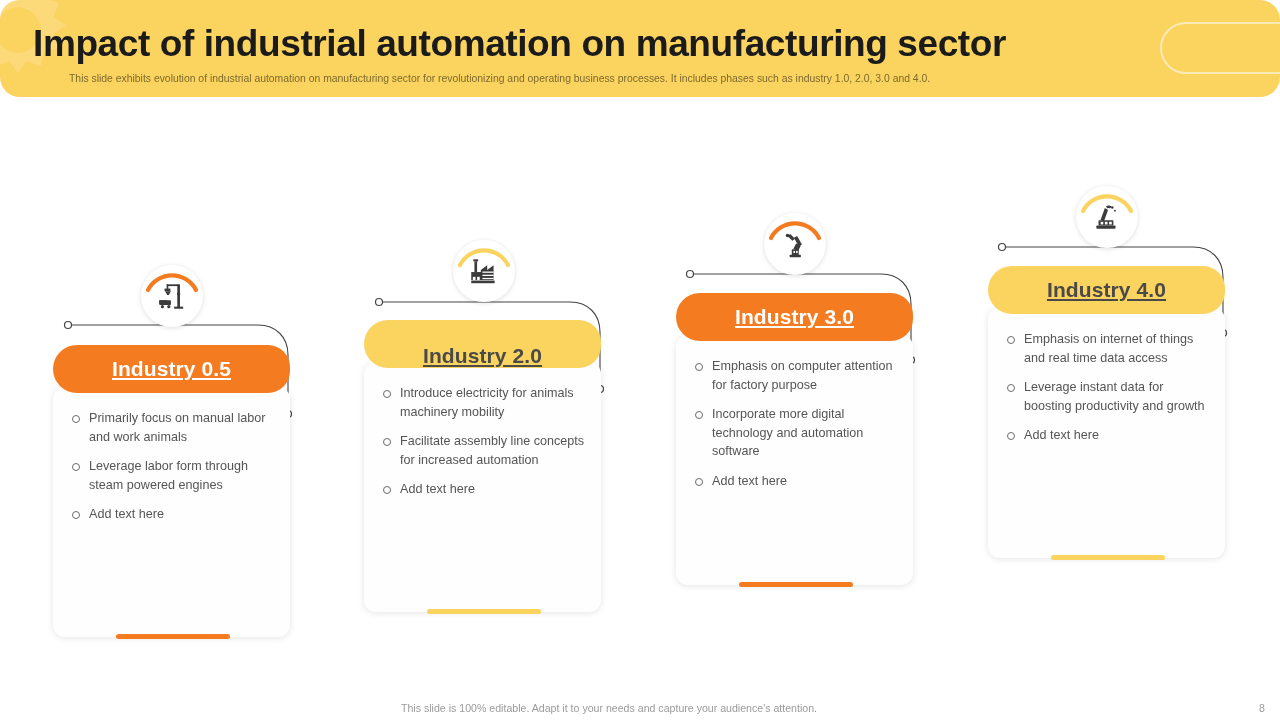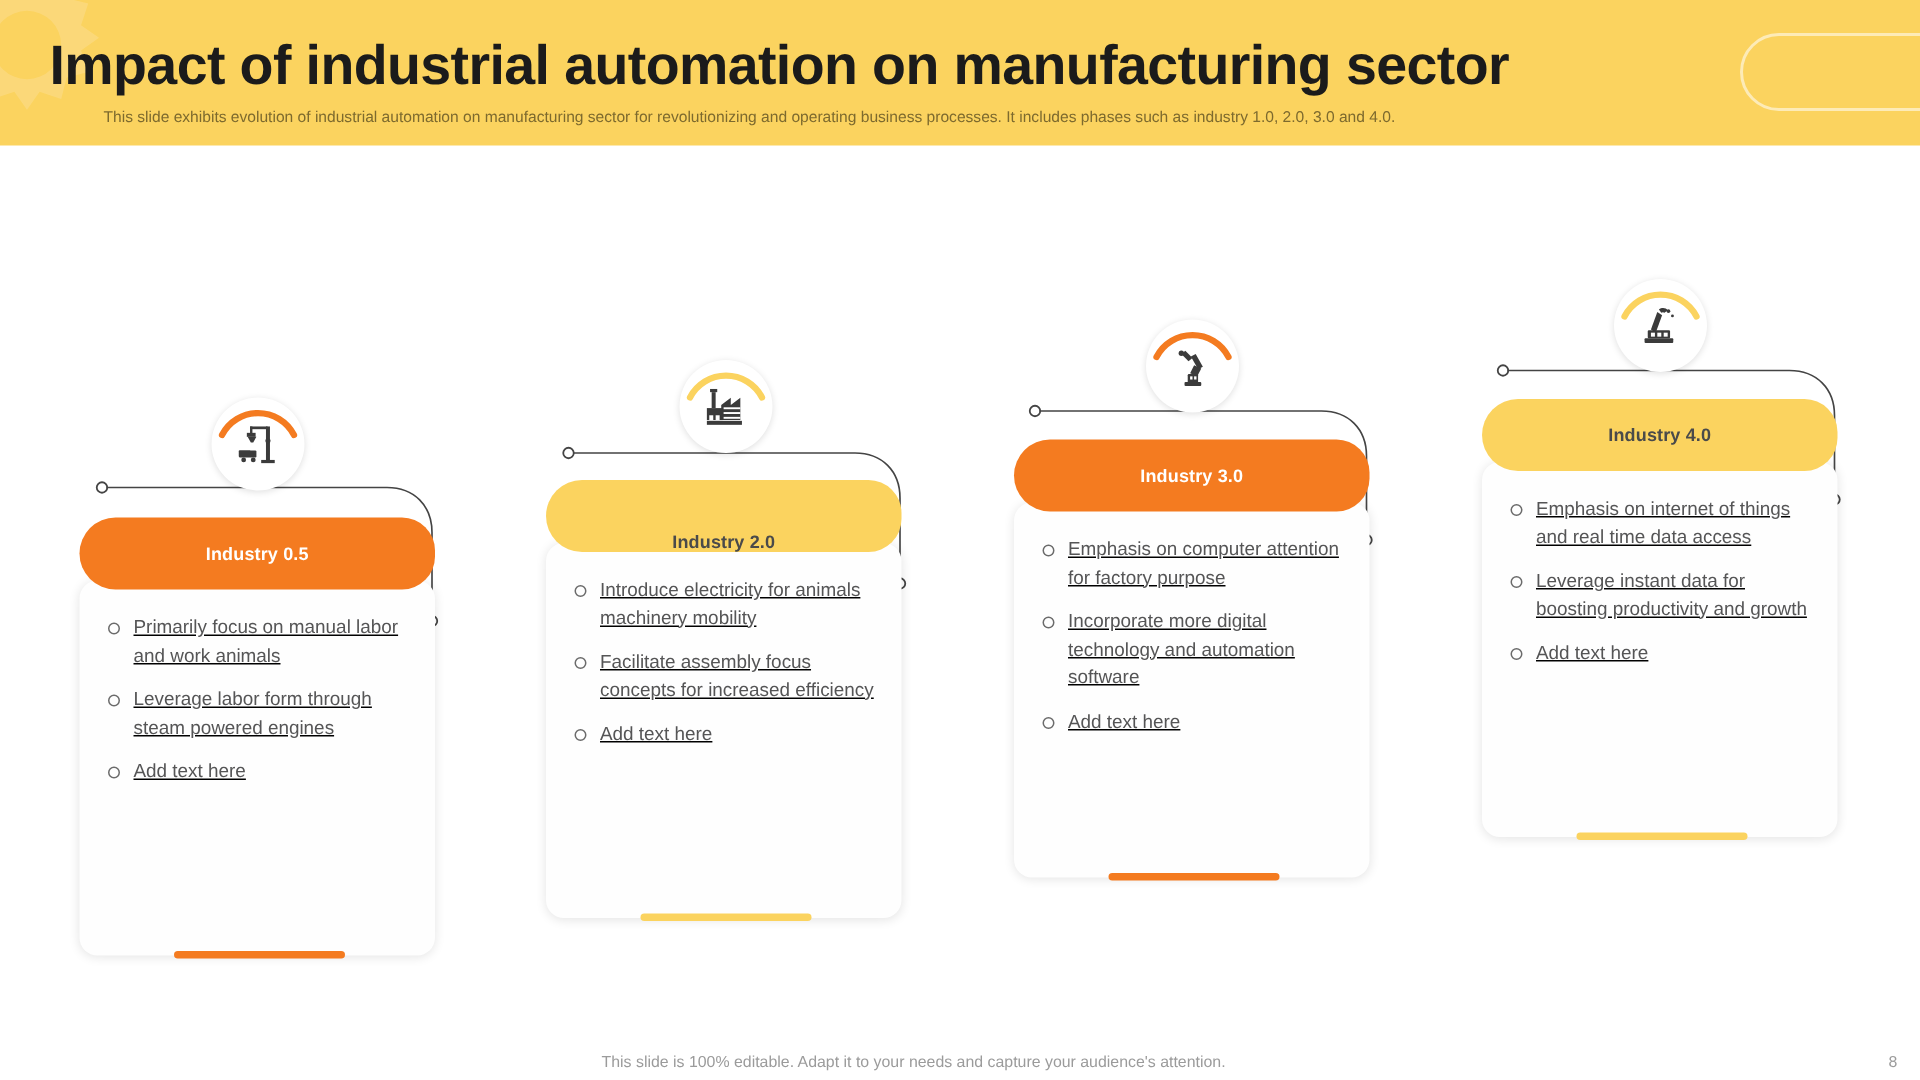--- a/index.html
+++ b/index.html
@@ -11,20 +11,21 @@
     overflow: hidden;
   }
 
   
   .header {
     position: absolute;
     left: 0; top: 0;
     width: 1280px; height: 97px;
     background: #FBD35F;
     overflow: hidden;
+    border-radius: 20px;
   }
   .gear-deco {
     position: absolute;
     left: -42px; top: -30px;
     width: 120px; height: 120px;
     opacity: .45;
   }
   .pill-deco {
     position: absolute;
     right: -40px; top: 22px;
@@ -95,37 +96,38 @@
   .card-head {
     position: absolute;
     width: 237px; height: 48px;
     border-radius: 24px 22px 22px 24px;
     display: flex;
     align-items: center;
     justify-content: center;
     z-index: 3;
   }
   .card-head span {
-    font-size: 12px;
+    font-size: 21px;
     font-weight: bold;
     color: #ffffff;
     letter-spacing: .1px;
+    text-decoration: underline;
   }
   .card-head.yellow span { color: #4a4a4a; }
 
   .card-body {
     position: absolute;
     width: 237px;
     background: #fefefe;
     border-radius: 12px;
     box-shadow: 0 1px 7px rgba(0,0,0,.11);
     z-index: 2;
     padding: 22px 14px 14px 14px;
   }
-  .bullets { list-style: none; text-decoration: underline; }
+  .bullets { list-style: none; }
   .bullets li {
     position: relative;
     padding-left: 22px;
     font-size: 12.6px;
     line-height: 18.5px;
     color: #555556;
     margin-bottom: 11px;
   }
   .bullets li:before {
     content: "";
@@ -244,21 +246,21 @@
       <svg class="icon-arc" viewBox="0 0 72 72">
         <path d="M12 30 A27 27 0 0 1 60 30" fill="none" stroke="#FBD35F" stroke-width="4.2" stroke-linecap="round"></path>
       </svg>
     </div>
     <div class="card-head yellow" style="top:0; background:#FBD35F;align-items:flex-end;">
       <span>Industry 2.0</span>
     </div>
     <div class="card-body" style="top:42px; height:250px;">
       <ul class="bullets">
         <li>Introduce electricity for animals machinery mobility</li>
-        <li>Facilitate assembly focus concepts for increased efficiency</li>
+        <li>Facilitate assembly line concepts for increased automation</li>
         <li>Add text here</li>
       </ul>
     </div>
     <div class="accent-bar" style="left:63px; top:289px; width:114px; background:#FBD35F;"></div>
   </div>
 
   <div class="card" style="left:676px; top:196px;">
     <div class="icon-circle" style="left:88px; top:-80px;">
       <svg class="icon-glyph" viewBox="0 0 64 64" fill="#3b3b3b">
         <path d="M18 17l5-4 9 9-5 4z"></path>

